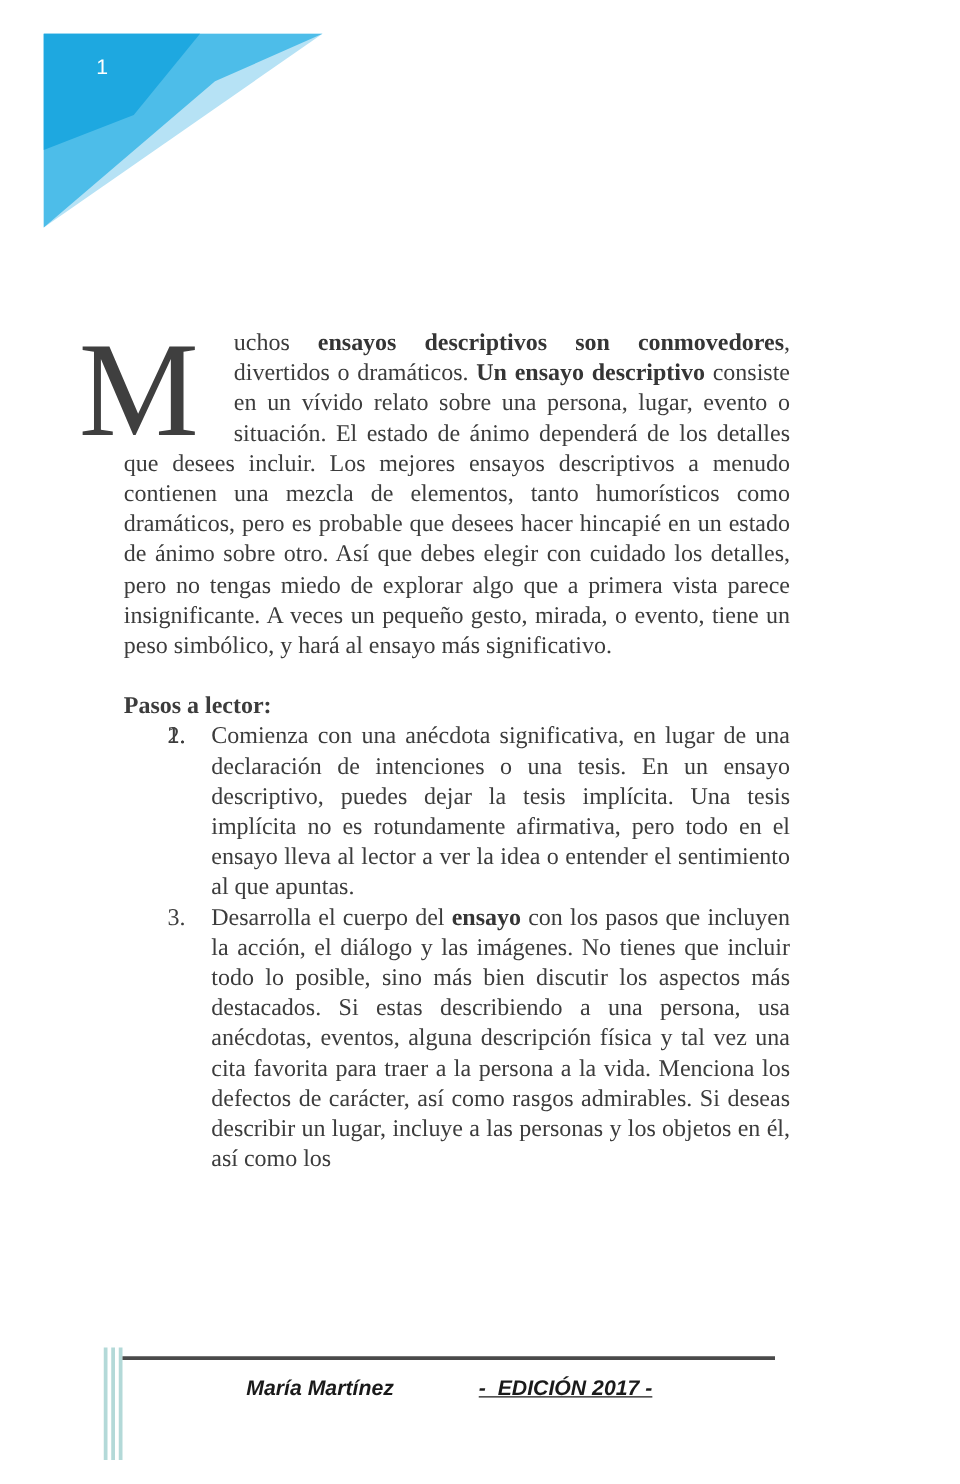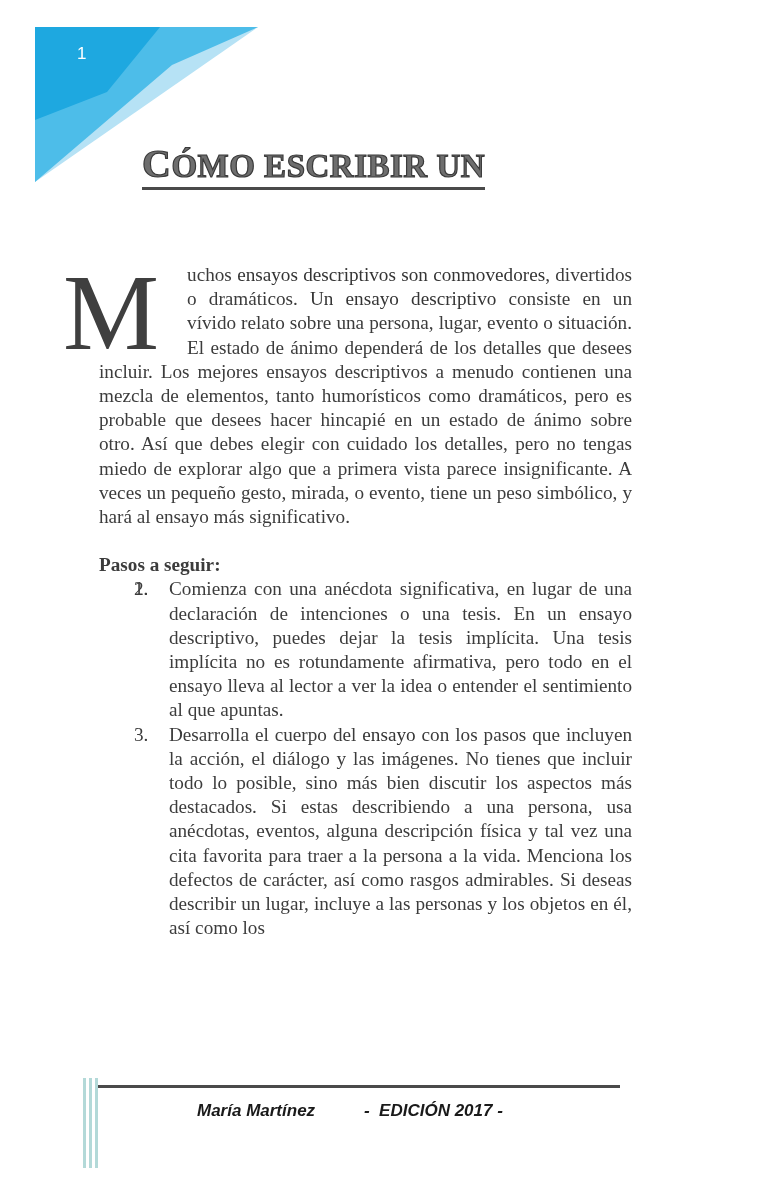--- a/index.html
+++ b/index.html
@@ -87,21 +87,21 @@
     ol.steps li {
       position: relative;
       padding-left: 70px;
       text-align: justify;
     }
     ol.steps li .num {
       position: absolute;
       left: 35px;
       top: 0;
     }
-    b { font-weight: normal; color: #353535; }
+    b { font-weight: bold; color: #353535; }
     .footer-bars {
       position: absolute;
       left: 83px;
       top: 1078px;
       width: 16px;
       height: 90px;
     }
     .footer-bars span {
       position: absolute;
       top: 0;
@@ -127,44 +127,45 @@
       font-weight: bold;
       font-size: 17px;
       color: #1a1a1a;
     }
     .footer-author {
       position: absolute;
       left: 197px;
     }
     .footer-edition {
       position: absolute;
-      left: 364px;
+      left: 383px;
       white-space: pre;
+      text-decoration: underline;
     }
   </style>
 </head>
 <body>
 
 <svg class="page-corner" viewBox="0 0 300 200" width="300" height="200">
   <polygon points="35,27 258,27 35,182" fill="#b6e2f5"></polygon>
   <polygon points="35,27 258,27 172,65 35,182" fill="#4dbde9"></polygon>
   <polygon points="35,27 160,27 107,92 35,120" fill="#1ea8e0"></polygon>
 </svg>
 <div class="page-number">1</div>
 
 <h1 class="title">
-  <span class="line"><span class="sc-big">C</span><span>ómo escribir un</span></span><br>
+  <br>
 </h1>
 
 <div class="body-text">
   <p class="intro-para">
     <span class="drop-cap">M</span><span class="indent-block"><span>uchos </span><b>ensayos descriptivos son conmovedores</b><span>, divertidos o dramáticos. </span><b>Un ensayo descriptivo</b><span> consiste en un vívido relato sobre una persona, lugar, evento o situación. El estado de ánimo dependerá de los detalles que desees incluir. Los mejores ensayos descriptivos a menudo contienen una mezcla de elementos, tanto humorísticos como dramáticos, pero es probable que desees hacer hincapié en un estado de ánimo sobre otro. Así que debes elegir con cuidado los detalles, pero no tengas miedo de explorar algo que a primera vista parece insignificante. A veces un pequeño gesto, mirada, o evento, tiene un peso simbólico, y hará al ensayo más significativo.</span></span>
   </p>
 
-  <p class="steps-heading">Pasos a seguir:</p>
+  <p class="steps-heading">Pasos a lector:</p>
 
   <ol class="steps">
     <li>
       <span class="num">1.</span>
     </li>
     <li>
       <span class="num">2.</span><span>Comienza con una anécdota significativa, en lugar de una declaración de intenciones o una tesis. En un ensayo descriptivo, puedes dejar la tesis implícita. Una tesis implícita no es rotundamente afirmativa, pero todo en el ensayo lleva al lector a ver la idea o entender el sentimiento al que apuntas.</span>
     </li>
     <li>
       <span class="num">3.</span><span>Desarrolla el cuerpo del </span><b>ensayo</b><span> con los pasos que incluyen la acción, el diálogo y las imágenes. No tienes que incluir todo lo posible, sino más bien discutir los aspectos más destacados. Si estas describiendo a una persona, usa anécdotas, eventos, alguna descripción física y tal vez una cita favorita para traer a la persona a la vida. Menciona los defectos de carácter, así como rasgos admirables. Si deseas describir un lugar, incluye a las personas y los objetos en él, así como los</span>

